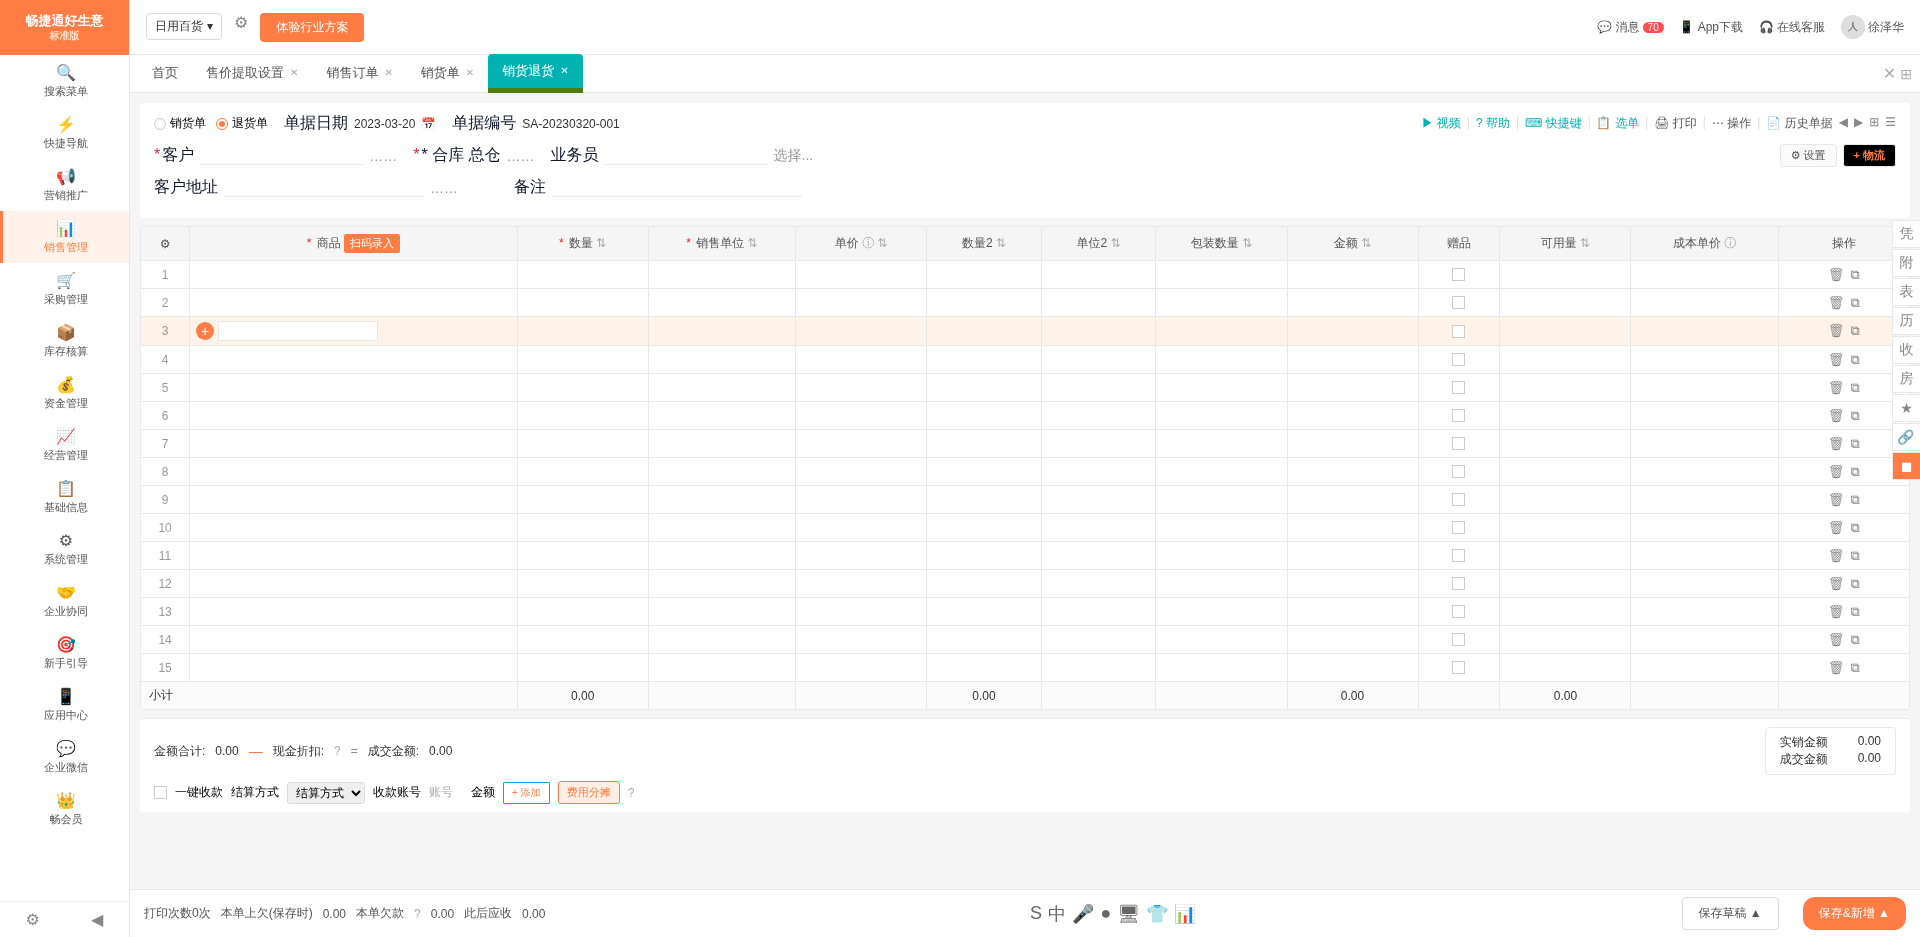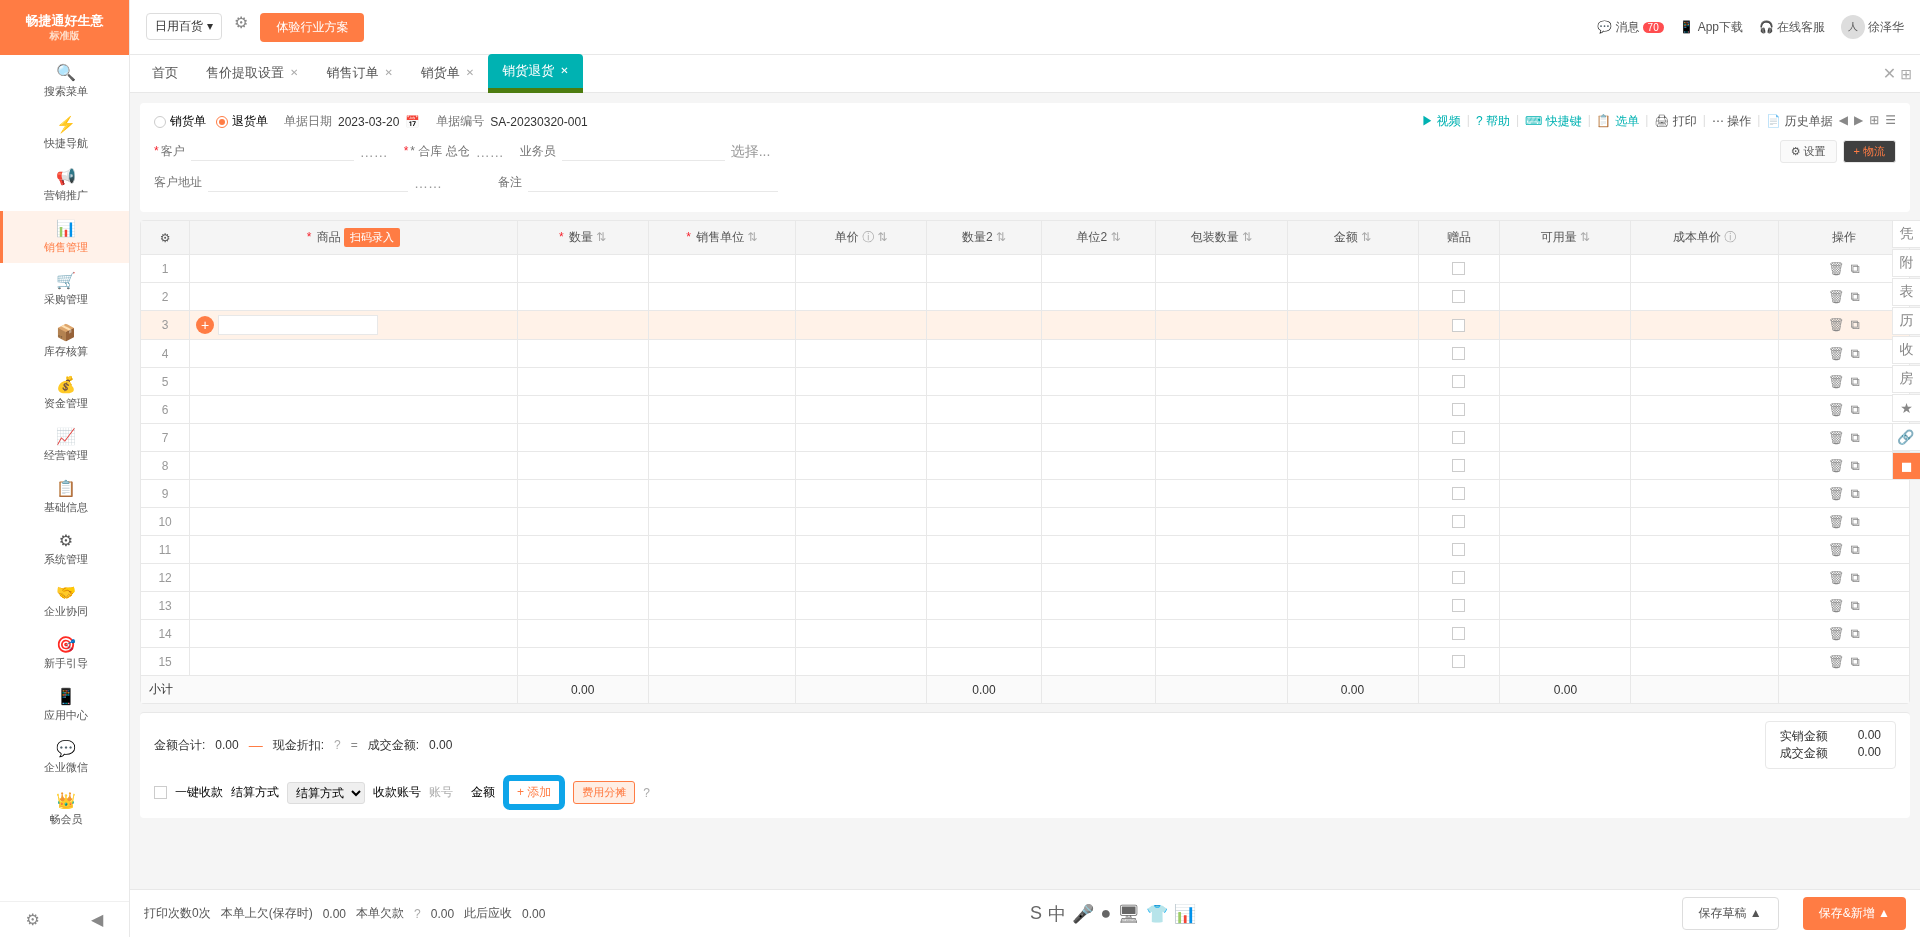--- a/index.html
+++ b/index.html
@@ -36,34 +36,34 @@
     .tab-close-all { margin-left: auto; color: #aaa; cursor: pointer; font-size: 16px; }
     .tab-resize { color: #aaa; cursor: pointer; font-size: 14px; margin-left: 4px; }
 
     
     .content { flex: 1; overflow: auto; background: #f5f5f5; padding: 10px; }
 
     
     .form-card { background: #fff; border-radius: 4px; padding: 10px 14px; margin-bottom: 8px; }
     .form-row { display: flex; align-items: center; gap: 16px; margin-bottom: 10px; flex-wrap: wrap; }
     .form-field { display: flex; align-items: center; gap: 6px; }
-    .form-label { color: #737373; font-size: 12px; white-space: nowrap; }
+    .form-label { color: #0f172a; font-size: 16px; white-space: nowrap; }
     .form-label.required::before { content: '*'; color: #f5222d; margin-right: 2px; }
     .form-input { border: none; border-bottom: 1px solid #e8e8e8; padding: 2px 4px; min-width: 120px; font-size: 12px; color: #333; outline: none; background: transparent; }
     .form-input.underline { border-bottom: 1px solid #e8e8e8; }
     .form-dots { color: #999; cursor: pointer; font-size: 14px; }
     .radio-group { display: flex; align-items: center; gap: 10px; }
     .radio-item { display: flex; align-items: center; gap: 4px; cursor: pointer; font-size: 12px; }
     .radio-dot { width: 12px; height: 12px; border-radius: 50%; border: 1px solid #ccc; display: inline-flex; align-items: center; justify-content: center; }
     .radio-dot.active { border-color: #ff7c44; }
     .radio-dot.active::after { content: ''; width: 6px; height: 6px; border-radius: 50%; background: #ff7c44; }
     .form-actions { display: flex; gap: 6px; margin-left: auto; }
     .btn-sm { padding: 3px 10px; border-radius: 3px; border: 1px solid #ddd; cursor: pointer; font-size: 11px; background: #fff; color: #555; display: flex; align-items: center; gap: 3px; }
     .btn-setting { border: 1px solid #e8e8e8; background: #fafafa; }
-    .btn-add-logistics { background: #404040; border: 1px solid #e8e8e8; color: #ff7c44; }
+    .btn-add-logistics { background: #000000; border: 1px solid #e8e8e8; color: #ff7c44; font-weight: bold; }
 
     
     .table-container { background: #fff; border-radius: 4px; overflow: auto; }
     table { width: 100%; border-collapse: collapse; font-size: 12px; }
     thead tr { background: #f5f5f5; }
     th { padding: 7px 6px; border: 1px solid #e8e8e8; color: #555; font-weight: normal; text-align: center; white-space: nowrap; }
     td { padding: 4px 6px; border: 1px solid #e8e8e8; text-align: center; height: 28px; color: #333; }
     tr.highlighted td { background: #fff2e8; }
     tr.subtotal td { background: #fafafa; font-weight: normal; color: #333; }
     .row-num { color: #999; }
@@ -74,31 +74,31 @@
     .action-icon { cursor: pointer; color: #888; font-size: 13px; }
     .add-row-btn { width: 18px; height: 18px; background: #ff7c44; color: #fff; border-radius: 50%; display: flex; align-items: center; justify-content: center; font-size: 14px; cursor: pointer; }
 
     
     .bottom-area { background: #fff; border-top: 1px solid #e8e8e8; padding: 8px 14px; }
     .summary-row { display: flex; align-items: center; gap: 10px; font-size: 12px; color: #333; margin-bottom: 6px; }
     .dash { color: #ff7c44; font-size: 14px; }
     .equals { color: #888; }
     .payment-row { display: flex; align-items: center; gap: 8px; font-size: 12px; }
     .payment-checkbox { width: 13px; height: 13px; border: 1px solid #ccc; display: inline-block; }
-    .btn-add-fee { background: #fff; border: 6px solid #0ea5e9; color: #ff7c44; padding: 3px 8px; border-radius: 7px; cursor: pointer; font-size: 12px; }
+    .btn-add-fee { background: #fff; border: 1px solid #0ea5e9; color: #ff7c44; padding: 3px 8px; border-radius: 1px; cursor: pointer; font-size: 10px; }
     .btn-fee-split { background: #ffeee4; border: 1px solid #ff7c44; color: #ff7c44; padding: 3px 8px; border-radius: 3px; cursor: pointer; font-size: 11px; }
     .help-icon { color: #aaa; cursor: pointer; }
 
     
     .footer { display: flex; align-items: center; justify-content: space-between; background: #fff; border-top: 1px solid #e8e8e8; padding: 6px 14px; font-size: 12px; color: #555; height: 48px; }
     .footer-left { display: flex; align-items: center; gap: 10px; }
     .footer-center { display: flex; align-items: center; gap: 6px; }
     .footer-right { display: flex; gap: 24px; }
     .btn-save-draft { background: #fff; border: 1px solid #ddd; padding: 7px 16px; border-radius: 4px; cursor: pointer; font-size: 12px; color: #555; }
-    .btn-save-new { background: #ff7c44; border: none; padding: 7px 16px; border-radius: 4px; cursor: pointer; font-size: 12px; color: #fff; }
+    .btn-save-new { background: #ff7c44; border: none; padding: 7px 16px; border-radius: 12px; cursor: pointer; font-size: 12px; color: #fff; }
     .footer-icon { font-size: 18px; cursor: pointer; color: #666; }
 
     .topbar-icon-area { display: flex; align-items: center; gap: 3px; }
 
     
     .right-actions { position: fixed; right: 0; top: 220px; display: flex; flex-direction: column; gap: 1px; z-index: 10; }
     .right-action-btn { width: 28px; height: 28px; background: #fff; border: 1px solid #e8e8e8; display: flex; align-items: center; justify-content: center; cursor: pointer; color: #888; font-size: 14px; border-right: none; }
   </style>
 </head>
 <body>

